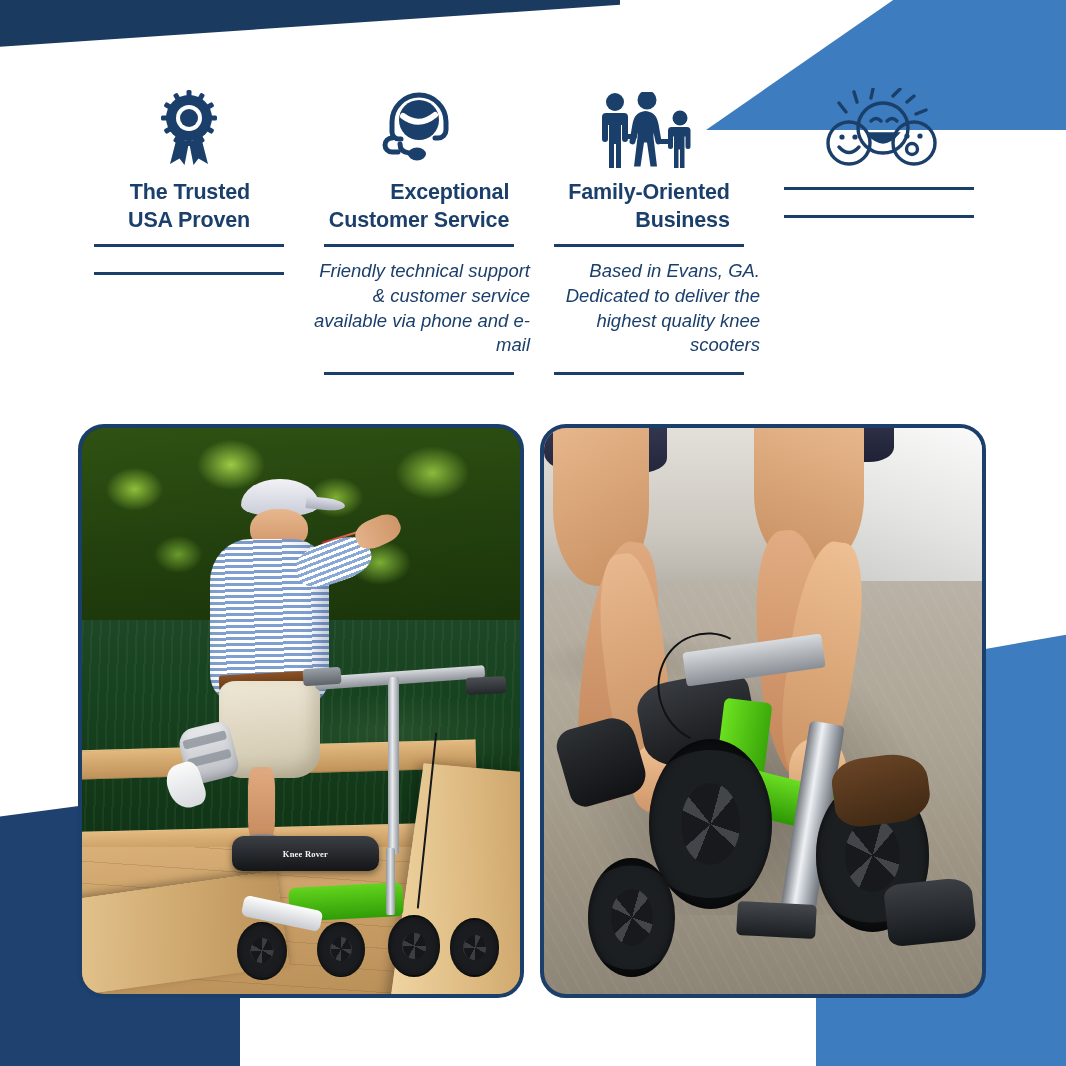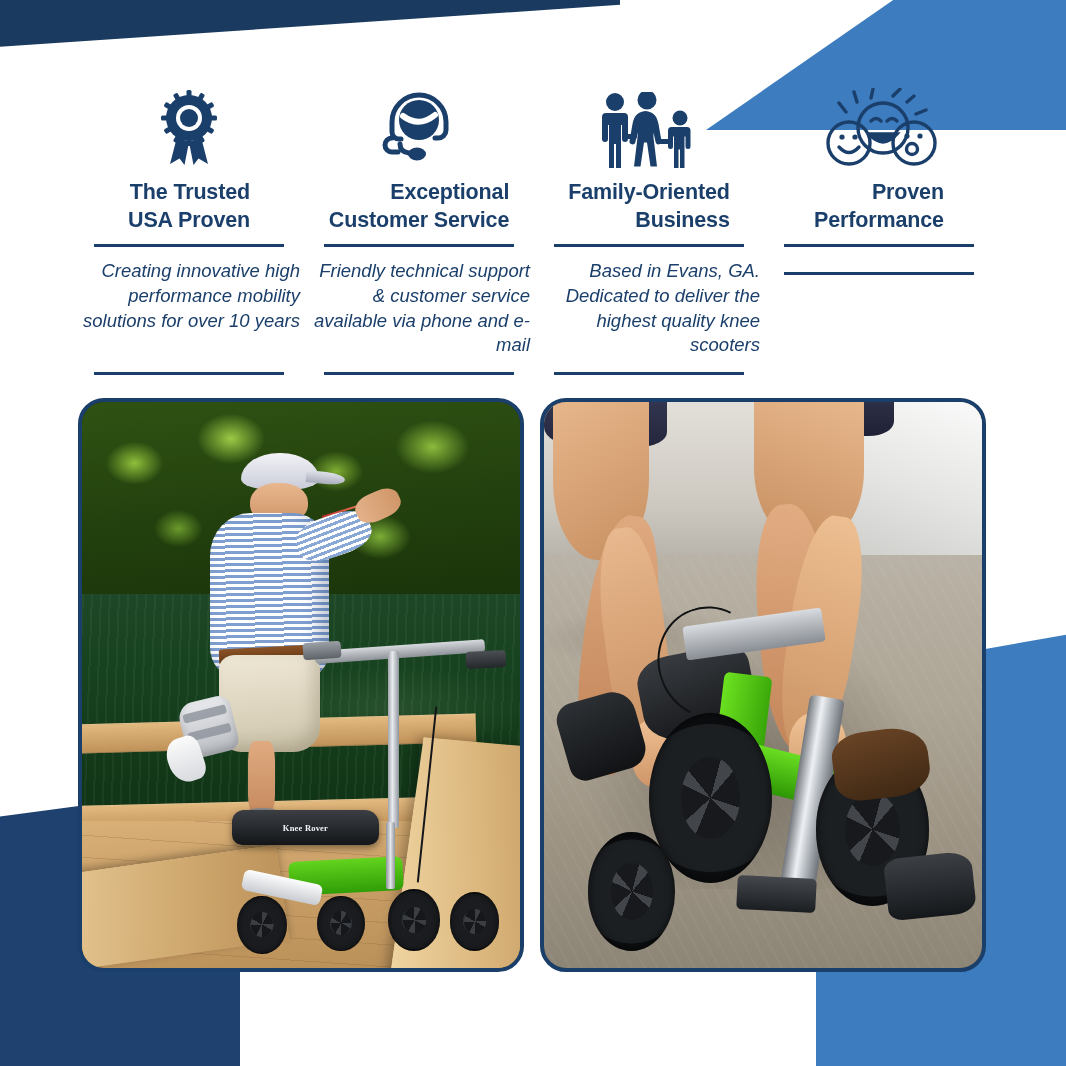--- a/index.html
+++ b/index.html
@@ -127,20 +127,21 @@
   }
 
   .photo-frame {
     width: 446px;
     height: 574px;
     border: 4px solid #1B3F6B;
     border-radius: 26px;
     overflow: hidden;
     position: relative;
     background: #2b2b2b;
+    margin-top: 26px;
   }
 
   .photo-inner {
     position: absolute;
     inset: 0;
     overflow: hidden;
   }
 
   
   .ph-foliage {
@@ -514,21 +515,20 @@
             </g>
             <path d="M27 49 L20 76 L29.5 70.5 L34.5 77 L39 54 Z"></path>
             <path d="M51 49 L58 76 L48.5 70.5 L43.5 77 L39 54 Z"></path>
           </g>
         </svg>
       </div>
       <div class="feature-title">
         <span><span>The Trusted</span><br><span>USA Proven</span></span>
       </div>
       <div class="rule"></div>
-      <div class="feature-desc">Creating innovative high performance mobility solutions for over 10 years</div>
       <div class="rule bottom"></div>
     </div>
 
     <div class="feature">
       <div class="feature-icon">
         <svg width="86" height="82" viewBox="0 0 86 82" fill="none" stroke="#1B3F6B" stroke-width="5">
 
           <path d="M16 36 a27 27 0 0 1 54 0 v8 a8 8 0 0 1 -8 8 h-3
                    M16 36 v10 a7 7 0 0 0 7 7 h2
                    M16 52 a7 7 0 0 0 -7 7 a7 7 0 0 0 7 7 h6" stroke-linecap="round" stroke-linejoin="round"></path>
@@ -588,23 +588,20 @@
           <circle cx="28" cy="55" r="21"></circle>
           <circle cx="21" cy="49" r="2.6" fill="#1B3F6B" stroke="none"></circle>
           <circle cx="34" cy="49" r="2.6" fill="#1B3F6B" stroke="none"></circle>
           <path d="M18 59 q10 11 20 0"></path>
 
           <circle cx="93" cy="55" r="21"></circle>
           <circle cx="86" cy="48" r="2.6" fill="#1B3F6B" stroke="none"></circle>
           <circle cx="99" cy="48" r="2.6" fill="#1B3F6B" stroke="none"></circle>
           <circle cx="91" cy="61" r="5.5"></circle>
         </svg>
-      </div>
-      <div class="feature-title">
-        <span><span>Proven</span><br><span>Performance</span></span>
       </div>
       <div class="rule"></div>
       <div class="rule bottom"></div>
     </div>
 
   </div>
 
   <div id="photos">
 
     <div class="photo-frame">

